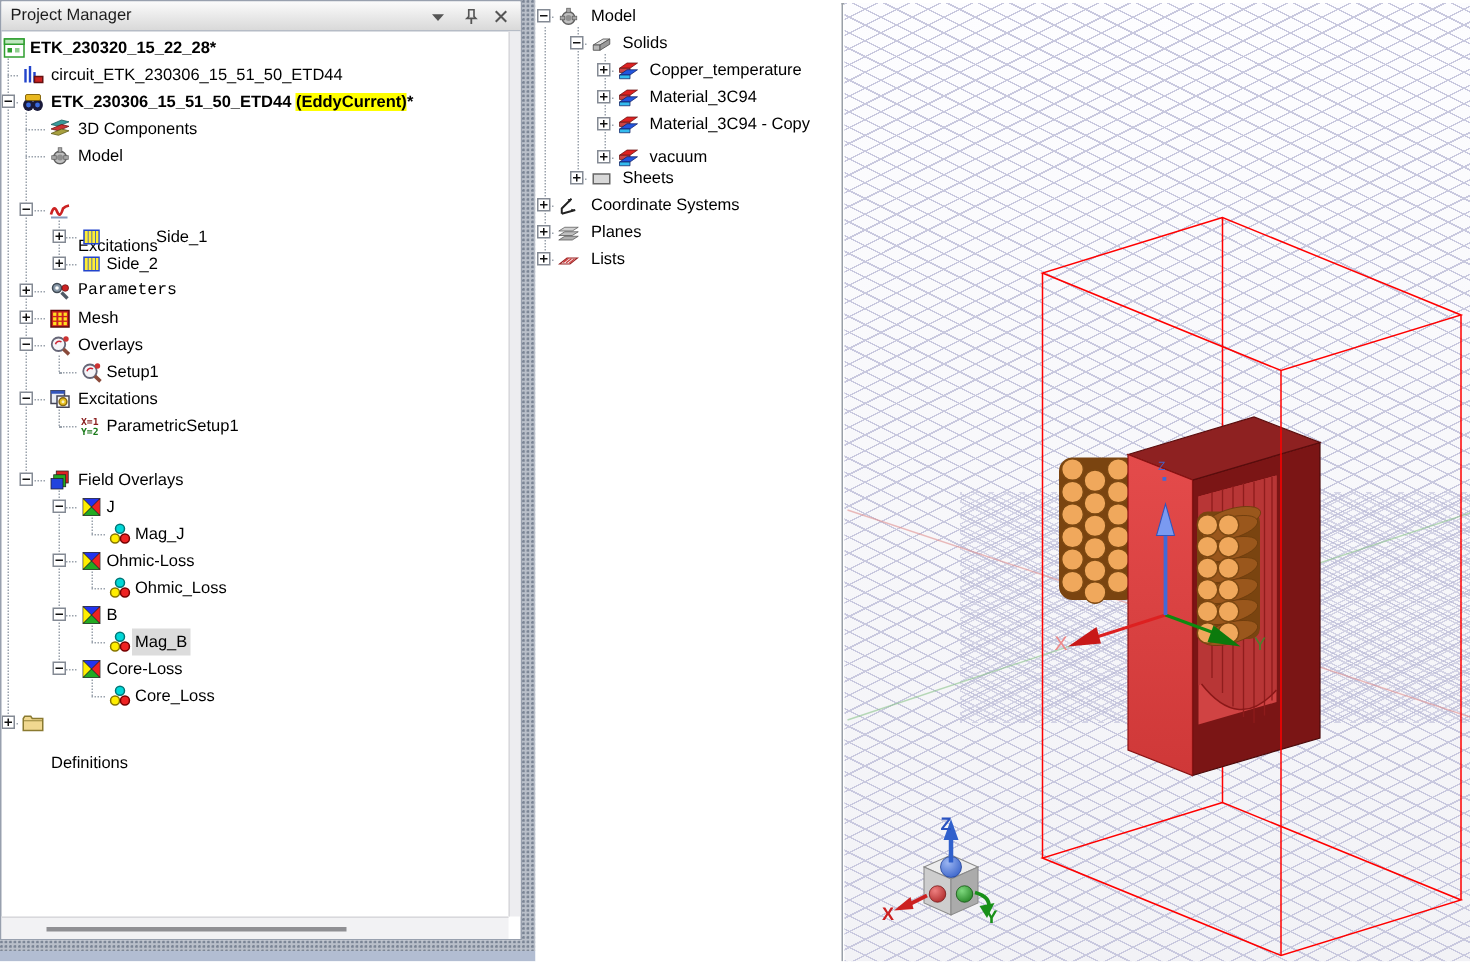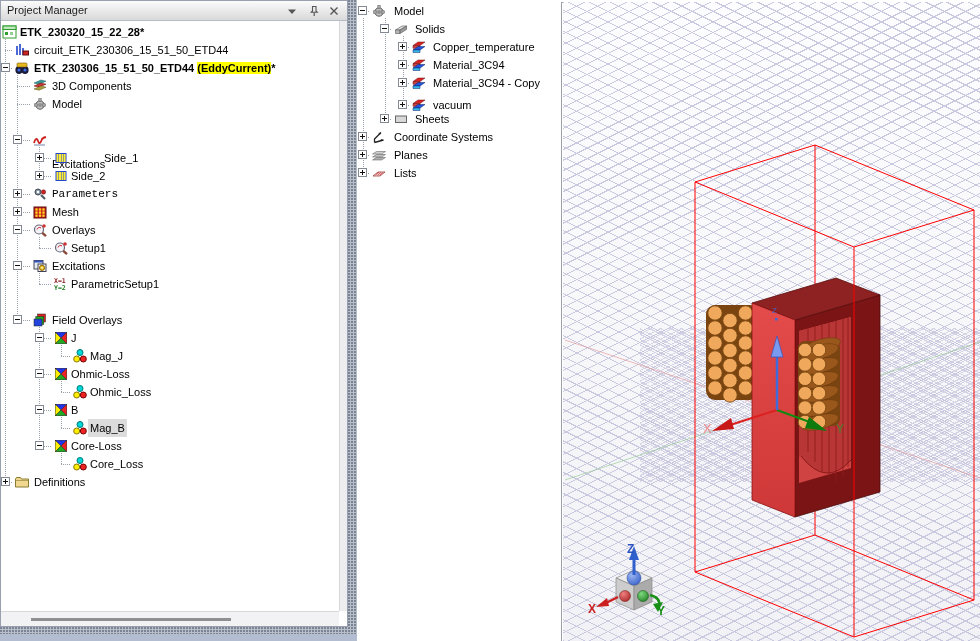--- a/index.html
+++ b/index.html
@@ -427,21 +427,21 @@
           <span class="tbox plus" style="left: -0.5px;">
             <i></i>
             <b></b>
           </span>
           <span class="ticon" style="left: 13px;">
             <svg width="16" height="16" viewBox="0 0 16 16">
               <path d="M1.5 13V5l1-1.5h4l1 1.5h7v8z" fill="#f0d890" stroke="#8a7a30"></path>
               <path d="M1.5 6.5h13" stroke="#8a7a30" stroke-width=".6"></path>
             </svg>
           </span>
-          <span class="tlabel" style="left: 31px;">Definitions</span>
+          <span class="tlabel" style="left: 31px; margin-top: 27px;">Definitions</span>
         </div>
       </div>
     <div id="pm-vscroll"></div>
     <div id="pm-hscroll">
       <div id="pm-hthumb"></div>
     </div>
   </div>
   <div id="splitter"></div>
   <div id="texture-bottom"></div>
   <div id="bottom-strip"></div>

